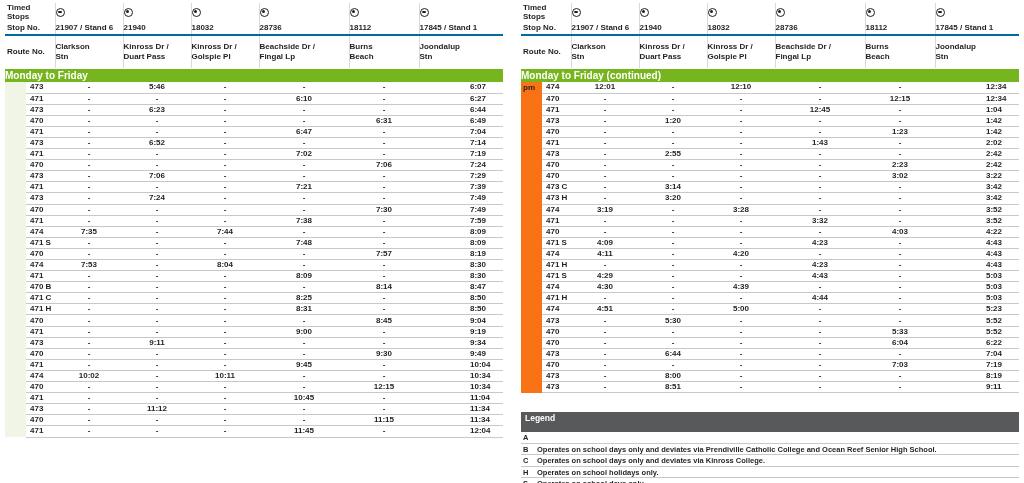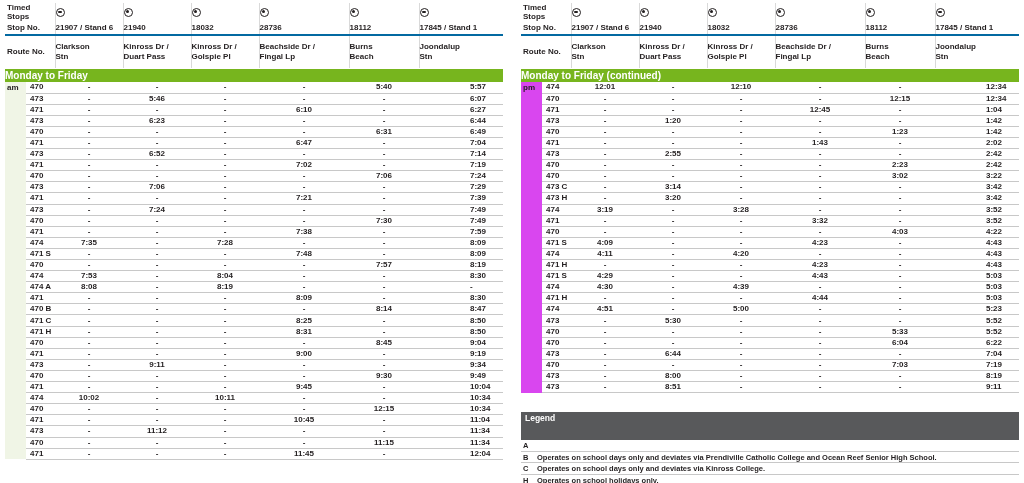--- a/index.html
+++ b/index.html
@@ -27,24 +27,24 @@
 
   .band { background: #77b51e; color: #ffffff; font-weight: bold; font-size: 10px; height: 13px; line-height: 13px; margin-top: 1px; }
 
   .body { width: 100%; border-collapse: collapse; table-layout: fixed; }
   .body td { font-size: 8px; height: 11.1px; line-height: 10px; text-align: center; font-weight: bold; color: #231f20; }
   .body td.side { width: 21px; text-align: left; padding-left: 2px; border-bottom: none; font-weight: bold; }
   .body td.route { width: 29px; text-align: left; padding-left: 4px; border-bottom: 1px solid #c8c8c8; }
   .body td.cell { border-bottom: 1px solid #c8c8c8; }
   .body td.last { text-align: left; padding-left: 51px; }
   .left .body td.side { background: #f0f5e6; }
-  .right .body td.side { background: #d946ef; }
+  .right .body td.side { background: #f97316; }
 
   .legend { position: absolute; left: 521px; top: 412px; width: 498px; }
-  .legend .lhead { background: #58595b; color: #ffffff; font-weight: bold; font-size: 8.5px; height: 28px; line-height: 12px; padding-left: 4px; }
+  .legend .lhead { background: #58595b; color: #ffffff; font-weight: bold; font-size: 8.5px; height: 20px; line-height: 12px; padding-left: 4px; }
   .legend .litem { font-size: 7.5px; height: 11.5px; line-height: 11px; border-bottom: 1px solid #c8c8c8; display: flex; font-weight: bold; }
   .legend .litem .k { width: 16px; padding-left: 2px; }
   .legend .litem:last-child { border-bottom: none; }
 </style>
 </head>
 <body>
 
 <div class="panel left">
   <table class="hdr">
     <colgroup>
@@ -93,30 +93,20 @@
         <col style="width:29px">
         <col style="width:68px">
         <col style="width:68px">
         <col style="width:68px">
         <col style="width:90px">
         <col style="width:70px">
         <col style="width:84px">
       </colgroup>
     <tbody>
         <tr>
-          <td class="side">am</td>
-          <td class="route">470</td>
-          <td class="cell">-</td>
-          <td class="cell">-</td>
-          <td class="cell">-</td>
-          <td class="cell">-</td>
-          <td class="cell">5:40</td>
-          <td class="cell last">5:57</td>
-        </tr>
-        <tr>
           <td class="side"></td>
           <td class="route">473</td>
           <td class="cell">-</td>
           <td class="cell">5:46</td>
           <td class="cell">-</td>
           <td class="cell">-</td>
           <td class="cell">-</td>
           <td class="cell last">6:07</td>
         </tr>
         <tr>
@@ -237,21 +227,21 @@
           <td class="cell">-</td>
           <td class="cell">7:38</td>
           <td class="cell">-</td>
           <td class="cell last">7:59</td>
         </tr>
         <tr>
           <td class="side"></td>
           <td class="route">474</td>
           <td class="cell">7:35</td>
           <td class="cell">-</td>
-          <td class="cell">7:28</td>
+          <td class="cell">7:44</td>
           <td class="cell">-</td>
           <td class="cell">-</td>
           <td class="cell last">8:09</td>
         </tr>
         <tr>
           <td class="side"></td>
           <td class="route">471 S</td>
           <td class="cell">-</td>
           <td class="cell">-</td>
           <td class="cell">-</td>
@@ -271,30 +261,20 @@
         </tr>
         <tr>
           <td class="side"></td>
           <td class="route">474</td>
           <td class="cell">7:53</td>
           <td class="cell">-</td>
           <td class="cell">8:04</td>
           <td class="cell">-</td>
           <td class="cell">-</td>
           <td class="cell last">8:30</td>
-        </tr>
-        <tr>
-          <td class="side"></td>
-          <td class="route">474 A</td>
-          <td class="cell">8:08</td>
-          <td class="cell">-</td>
-          <td class="cell">8:19</td>
-          <td class="cell">-</td>
-          <td class="cell">-</td>
-          <td class="cell last">-</td>
         </tr>
         <tr>
           <td class="side"></td>
           <td class="route">471</td>
           <td class="cell">-</td>
           <td class="cell">-</td>
           <td class="cell">-</td>
           <td class="cell">8:09</td>
           <td class="cell">-</td>
           <td class="cell last">8:30</td>

